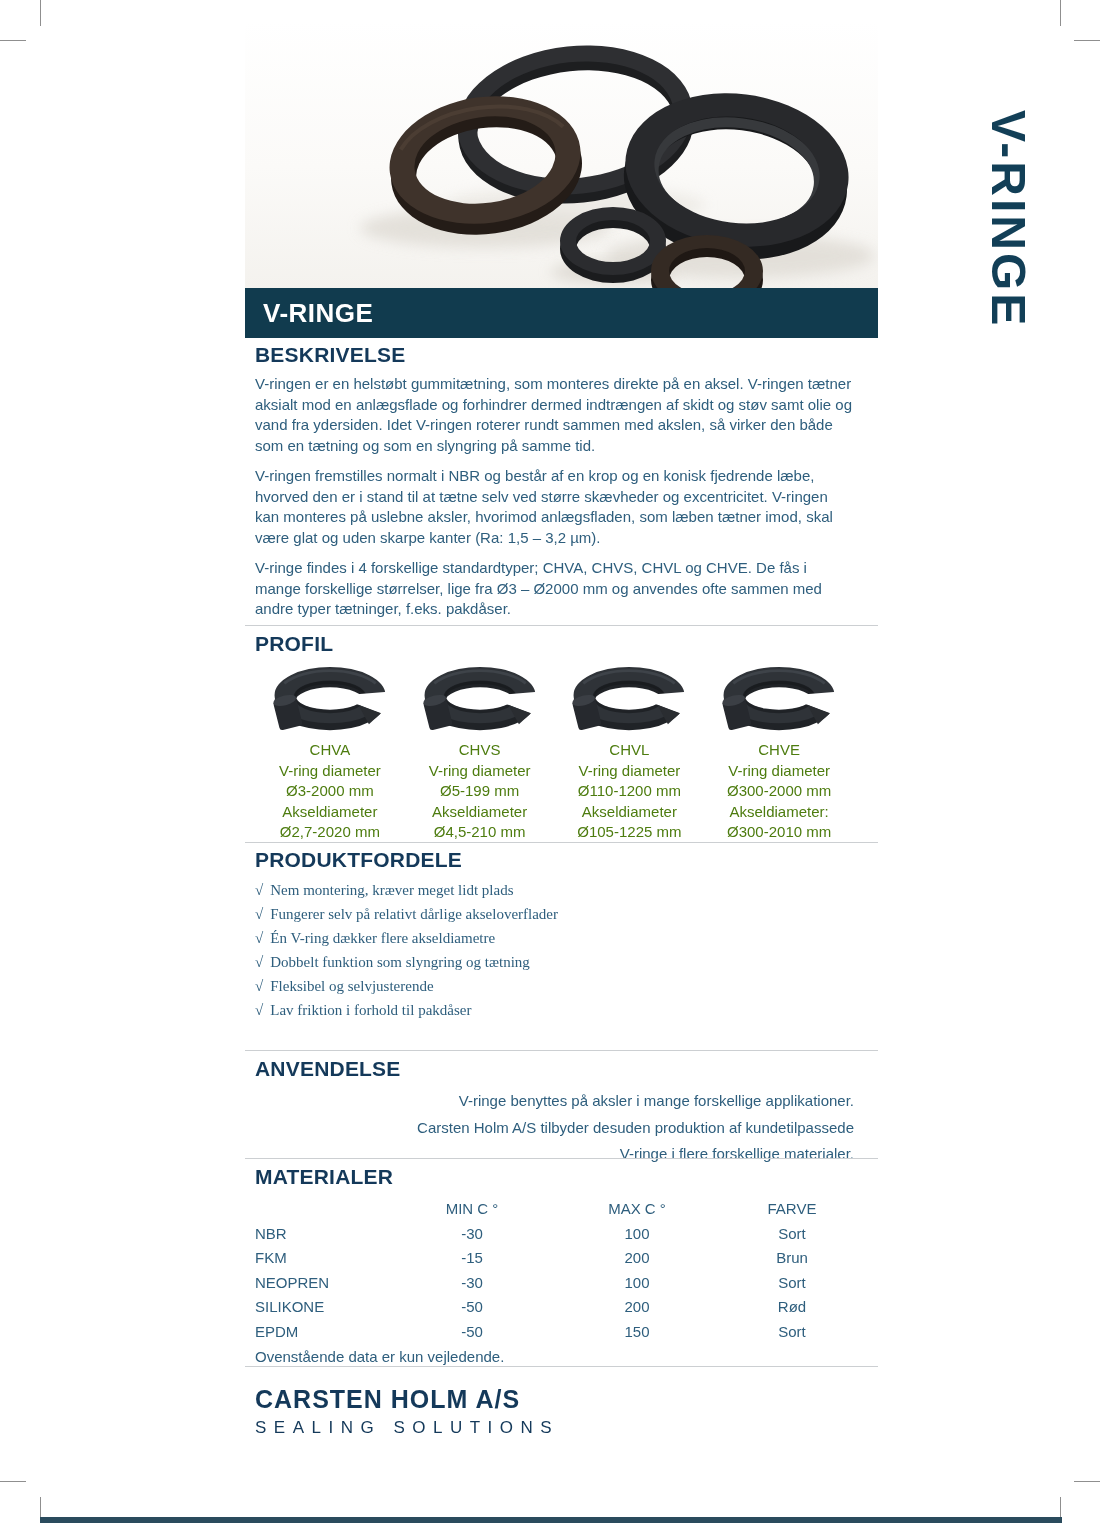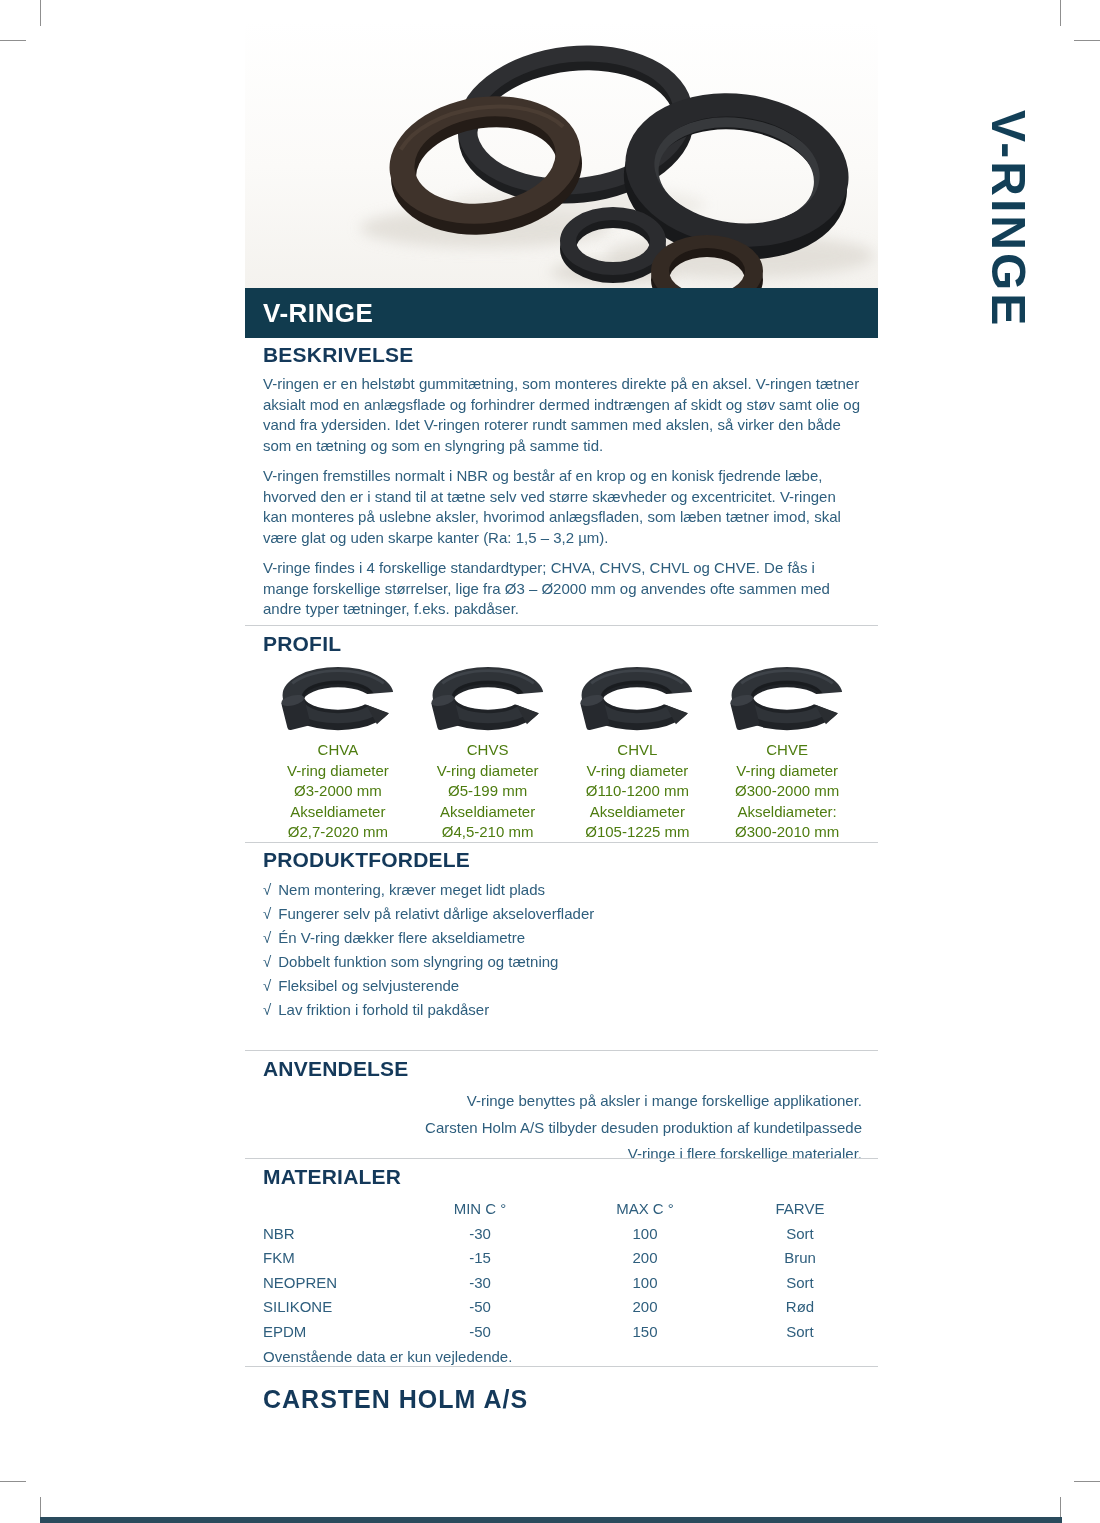--- a/index.html
+++ b/index.html
@@ -22,35 +22,35 @@
 
   
   .titlebar{left:245px;top:288px;width:633px;height:50px;background:#113B4E;
     color:#ffffff;font-size:26px;font-weight:bold;line-height:50px;
     padding-left:18px;box-sizing:border-box;letter-spacing:.5px;}
 
   
   .vtitle{left:981px;top:110px;writing-mode:vertical-rl;text-orientation:mixed;
     font-size:48px;font-weight:bold;color:#123F57;letter-spacing:3px;}
 
-  .col{left:245px;width:633px;box-sizing:border-box;padding-left:18px;padding-right:16px;}
+  .col{left:237px;width:633px;box-sizing:border-box;padding-left:18px;padding-right:16px;}
   h2{margin:0;font-size:21px;line-height:22px;font-weight:bold;color:#14395A;letter-spacing:.2px;}
   .bodytext{color:#2E5E7D;font-size:15px;line-height:20.5px;}
   p.bodytext{margin:8px 0 10px 0;}
 
   .rule{position:absolute;left:245px;width:633px;height:0;border-top:1px solid #cccfd2;}
 
   
   .profiles{display:flex;margin-top:9px;}
   .profile{width:25%;text-align:center;}
   .profile svg{display:block;margin:0 auto;}
   .plabel{color:#4d7c0f;font-size:15px;line-height:20.5px;margin-top:4px;}
 
   
-  .adv{color:#2E5E7D;font-size:15px;line-height:24px;}
+  .adv{color:#2E5E7D;font-size:15px;line-height:24px;font-family:Liberation Serif, serif;}
   .adv .check{margin-right:7px;}
 
   
   .useline{color:#2E5E7D;font-size:15px;line-height:26.5px;text-align:right;}
 
   
   .mtable{margin-top:9px;color:#2E5E7D;font-size:15px;}
   .mrow{display:grid;grid-template-columns:130px 174px 156px 154px;height:24.5px;line-height:24.5px;}
   .mrow .c1{text-align:left;}
   .mrow .c2,.mrow .c3,.mrow .c4{text-align:center;}
@@ -284,15 +284,16 @@
       <div class="c3">150</div>
       <div class="c4">Sort</div>
     </div>
   </div>
   <div class="mnote">Ovenstående data er kun vejledende.</div>
 </div>
 <div class="rule" style="top:1366px;"></div>
 
 <div class="abs col" style="top:1384px;">
   <div class="logoname">CARSTEN HOLM A/S</div>
+  <div class="logotag">SEALING SOLUTIONS</div>
 </div>
 
 <div class="abs edgestrip"></div>
 
 </body></html>

